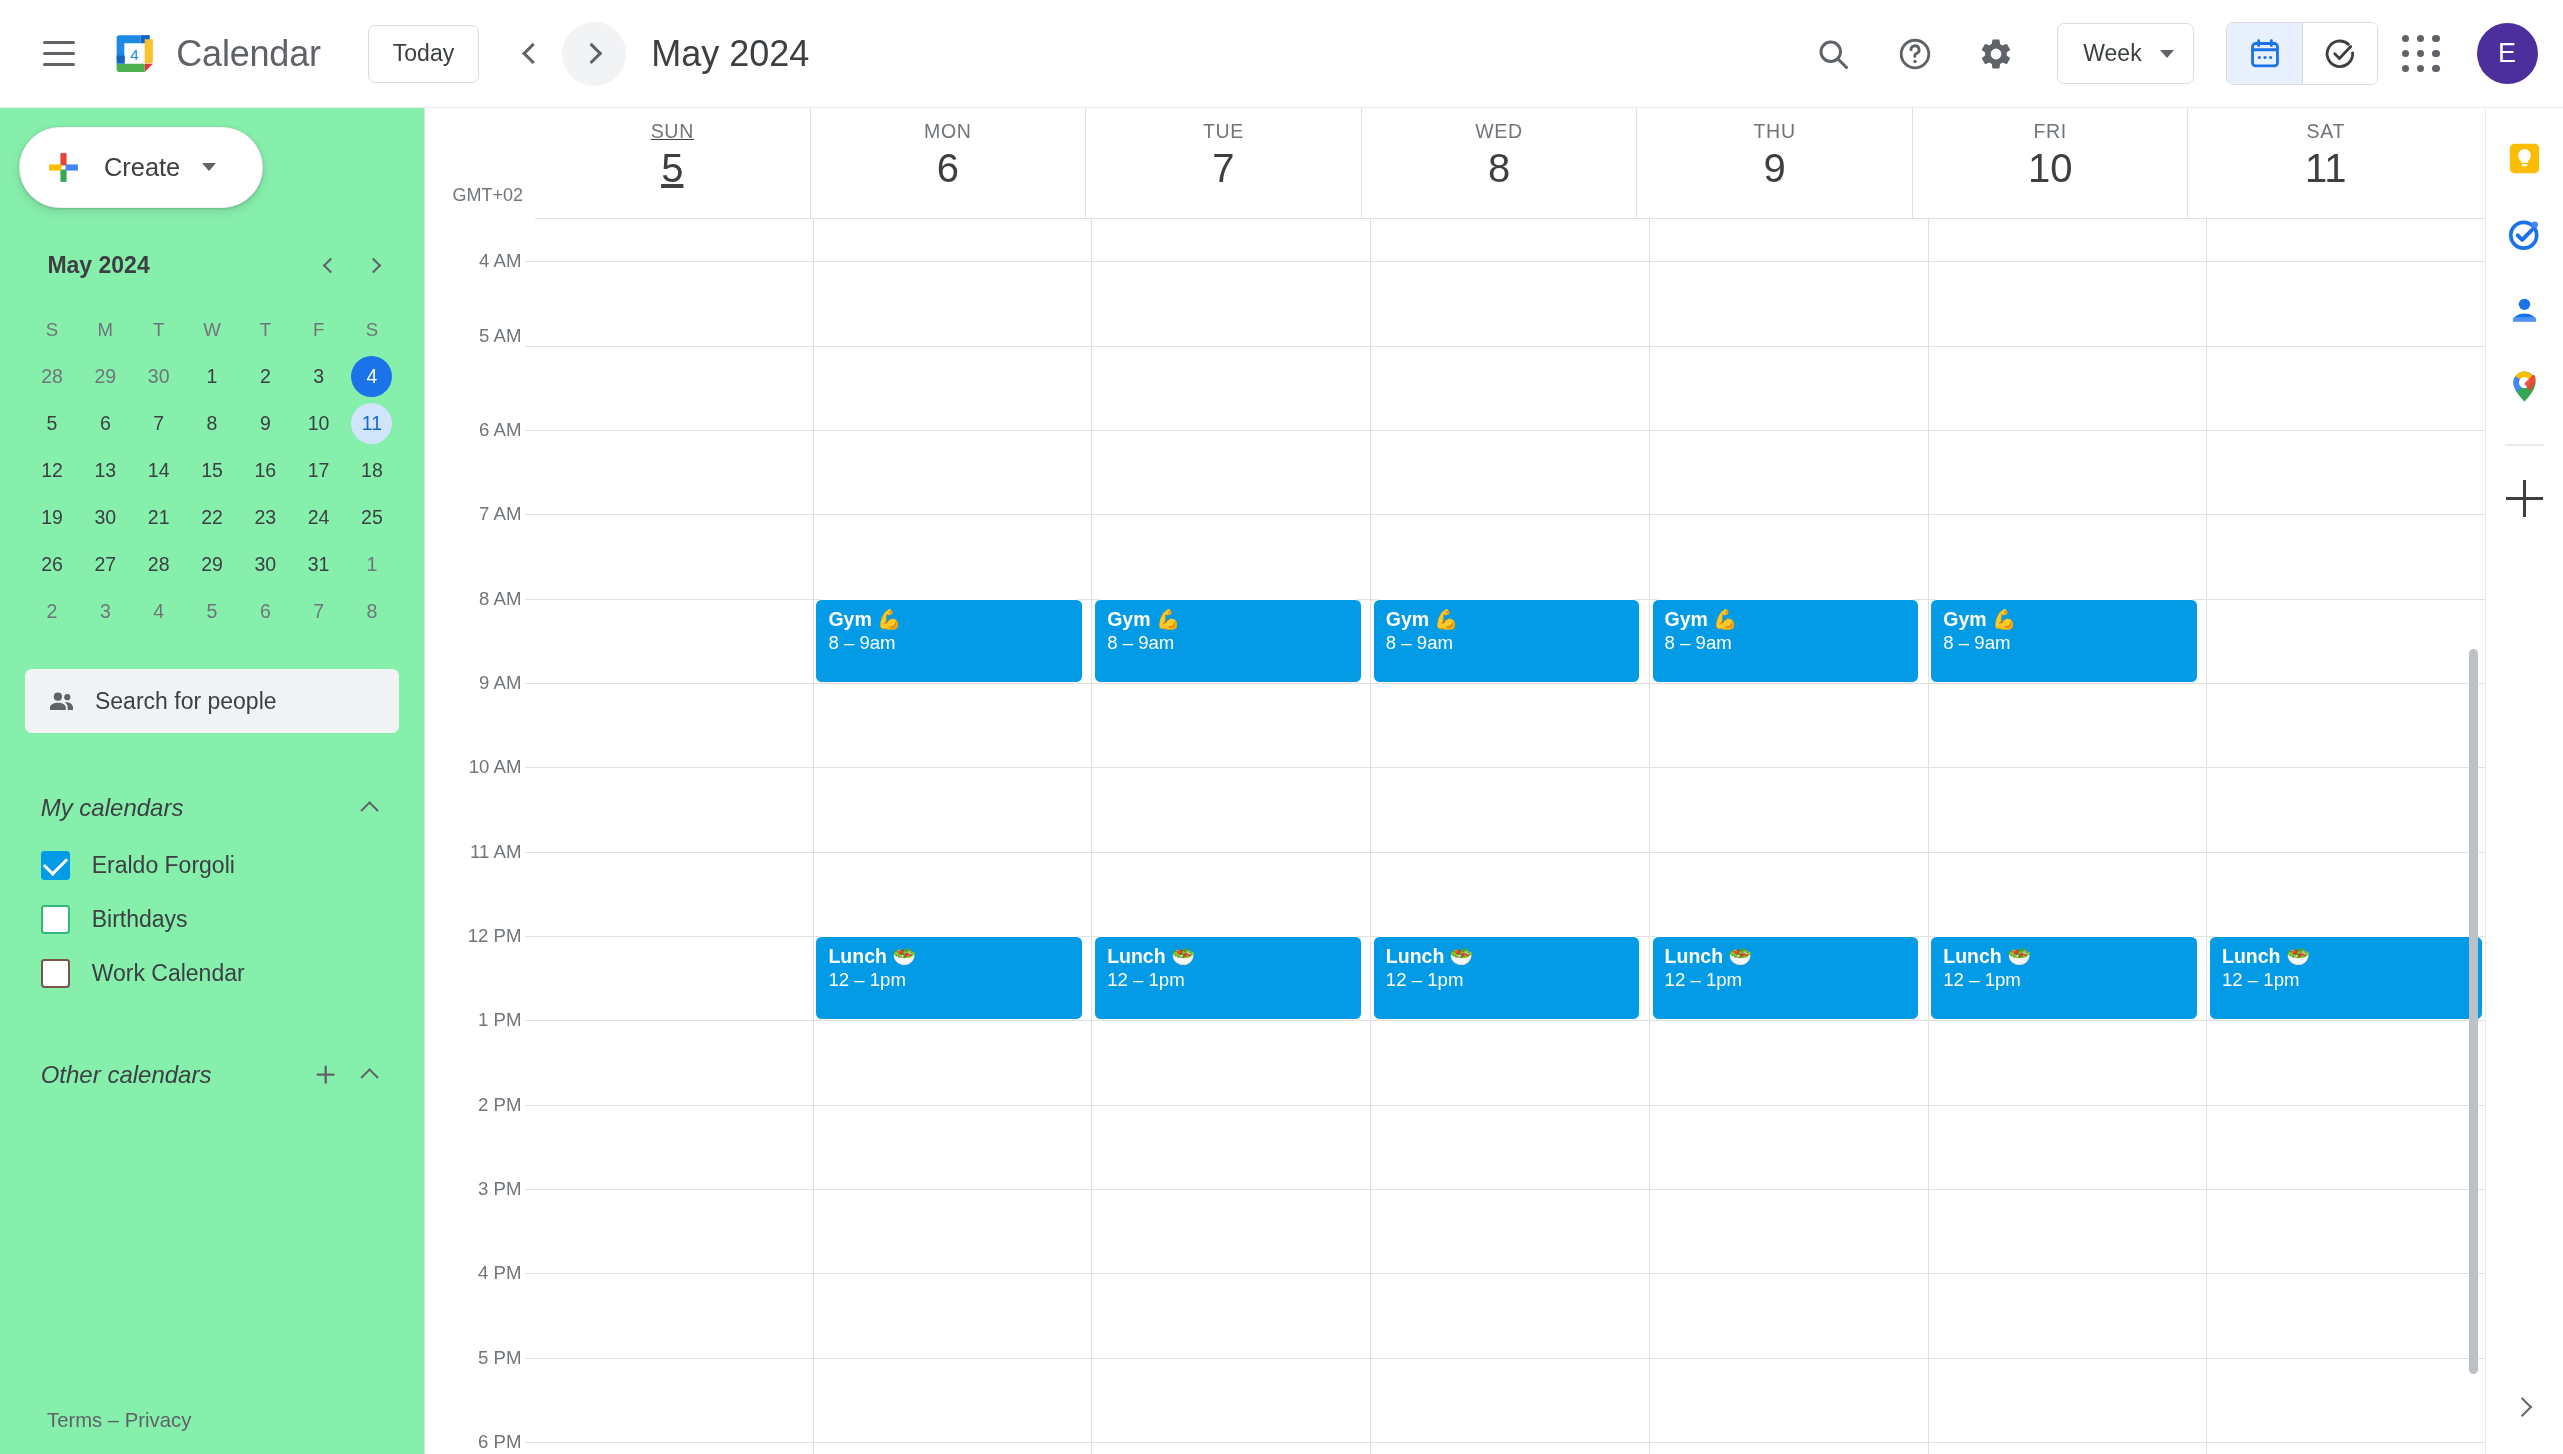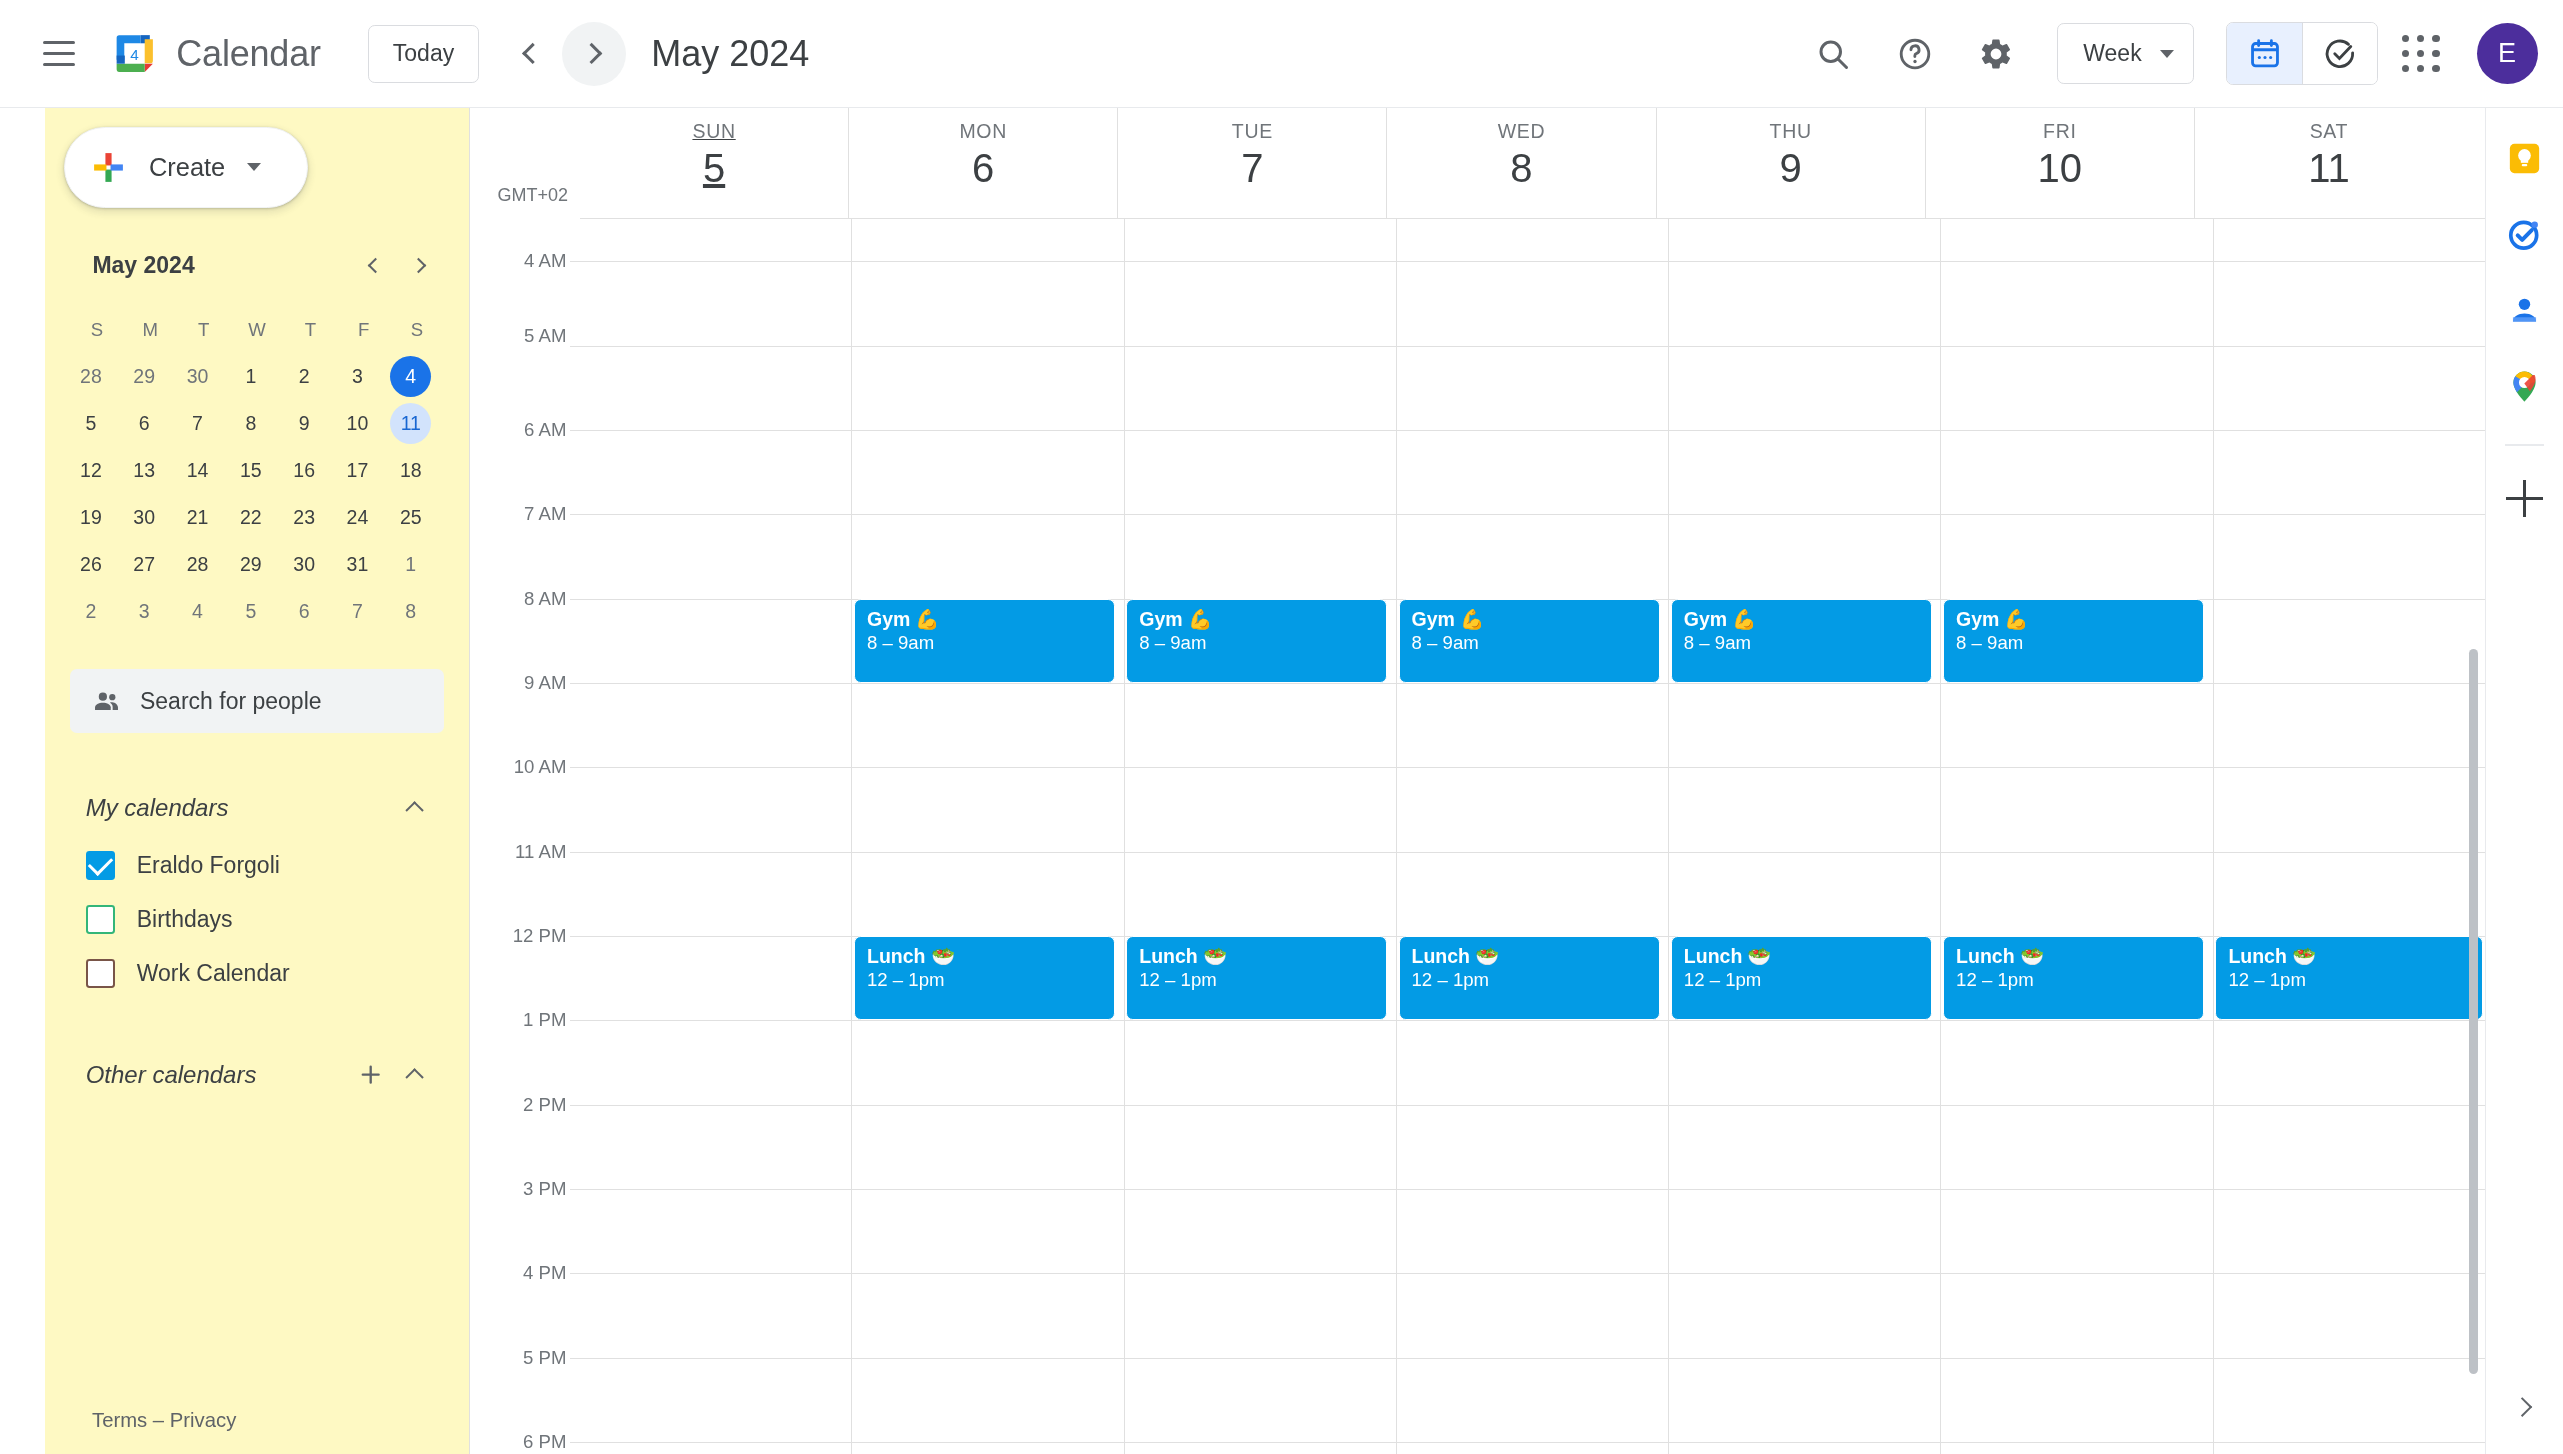--- a/index.html
+++ b/index.html
@@ -77,21 +77,21 @@
     font-size: 27px; margin-left: 13.6px; cursor: pointer; flex: 0 0 auto;
   }
 
   
   .body-row { flex: 1 1 auto; display: flex; min-height: 0; }
 
   
   .sidebar {
     width: 424px; flex: 0 0 424px;
     display: flex; flex-direction: column;
-    padding-top: 18.6px; background: #fef9c3; position: relative; margin-left: 45px;
+    padding-top: 18.6px; background: #86efac; position: relative;
   }
   .create-btn {
     margin: 0 0 0 18.6px; width: 244px; height: 81px;
     display: flex; align-items: center; gap: 22px;
     border: 0.8px solid #f1f3f4; border-radius: 41px;
     background: #fff; box-shadow: 0 0.8px 2.5px rgba(60,64,67,.30), 0 3.4px 6.8px 2.5px rgba(60,64,67,.10);
     padding: 0 24px 0 25.4px; cursor: pointer;
   }
   .gplus { width: 37px; height: 37px; position: relative; flex: 0 0 auto; }
   .create-label { font-size: 25.4px; color: #3c4043; }
@@ -100,21 +100,21 @@
   .mini-head { display: flex; align-items: center; margin-bottom: 18.6px; }
   .mini-title { font-size: 23px; color: #3c4043; font-weight: bold; flex: 1 1 auto; padding-left: 22px; }
   .mini-arrow { width: 47px; height: 47px; border-radius: 50%; display: flex; align-items: center; justify-content: center; cursor: pointer; }
   .mini-arrow .chev { width: 11px; height: 11px; border-color: #5f6368; border-width: 0; }
   .mini-arrow .chev.left  { border-width: 0 0 2.5px 2.5px; transform: rotate(45deg); margin-left: 4.2px; }
   .mini-arrow .chev.right { border-width: 2.5px 2.5px 0 0; transform: rotate(45deg); margin-right: 4.2px; }
 
   .mini-grid { display: grid; grid-template-columns: repeat(7, 1fr); row-gap: 0; }
   .mini-dow { text-align: center; font-size: 18.6px; color: #70757a; height: 46px; line-height: 46px; }
   .mini-day {
-    height: 47px; display: flex; align-items: center; justify-content: flex-start;
+    height: 47px; display: flex; align-items: center; justify-content: center;
     font-size: 19.5px; color: #3c4043; cursor: pointer;
   }
   .mini-day span {
     width: 41px; height: 41px; border-radius: 50%;
     display: flex; align-items: center; justify-content: center;
   }
   .mini-day.other span { color: #70757a; }
   .mini-day.today span { background: #1a73e8; color: #fff; }
   .mini-day.selected span { background: #d2e3fc; color: #1967d2; }
 

